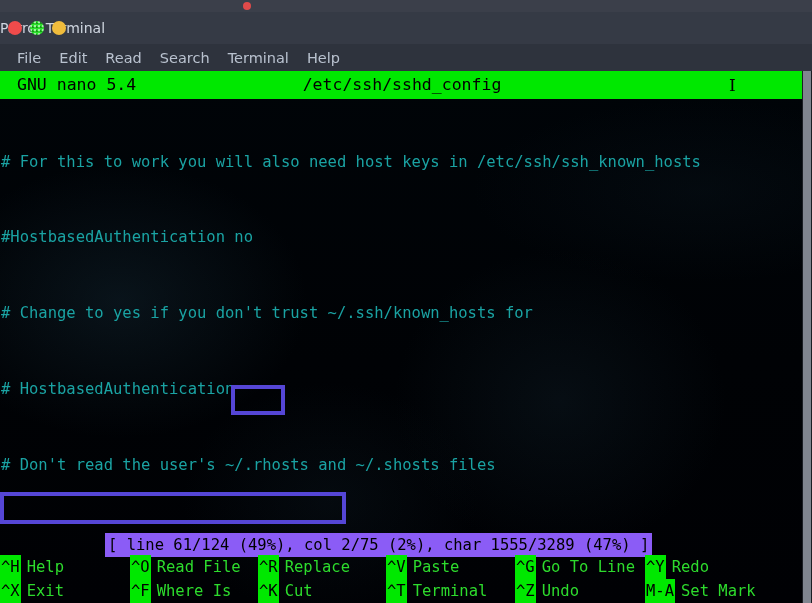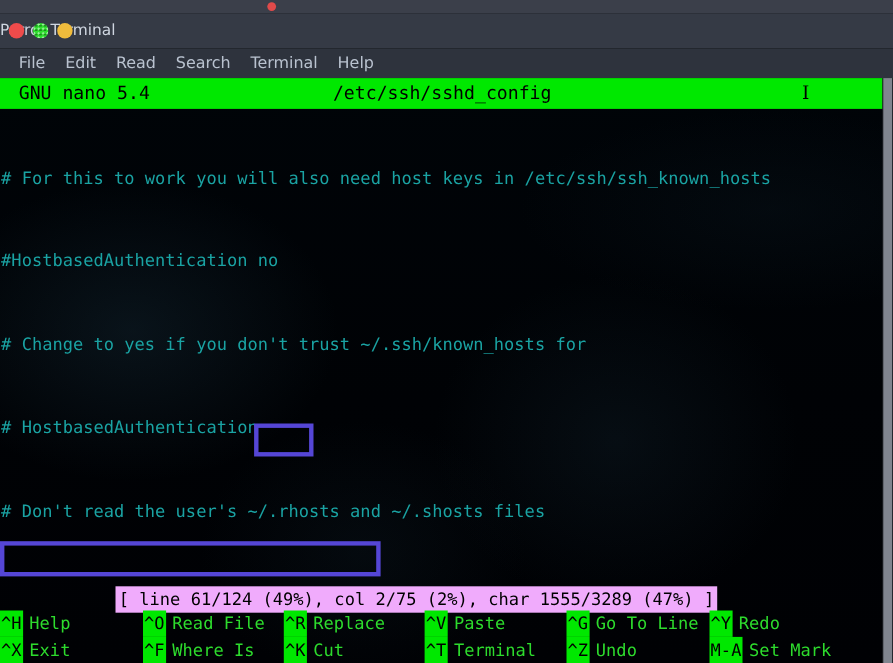--- a/index.html
+++ b/index.html
@@ -159,21 +159,21 @@
   }
   #box-challenge {
     left: 0px; top: 421px;
     width: 346px; height: 32px;
   }
 
   
   .statusline {
     position: absolute;
     left: 105px; top: 462px;
-    background: #f0abfc;
+    background: #8b5cf6;
     color: #000000;
     font-size: 15.5px;
     line-height: 24px;
     padding: 0 3px;
     white-space: pre;
   }
 
   
   .shortcuts {
     position: absolute;

